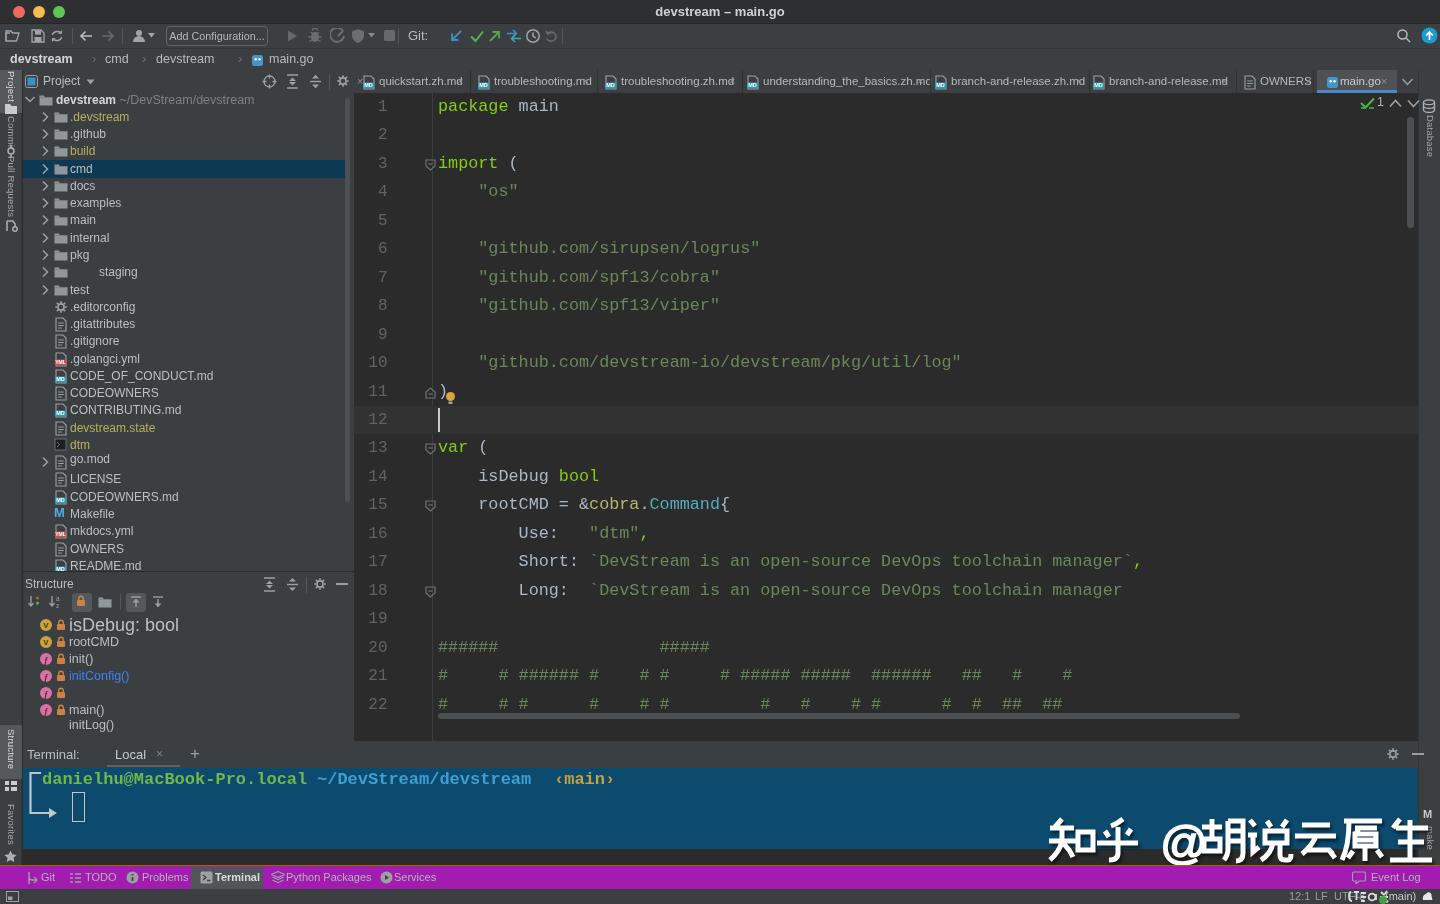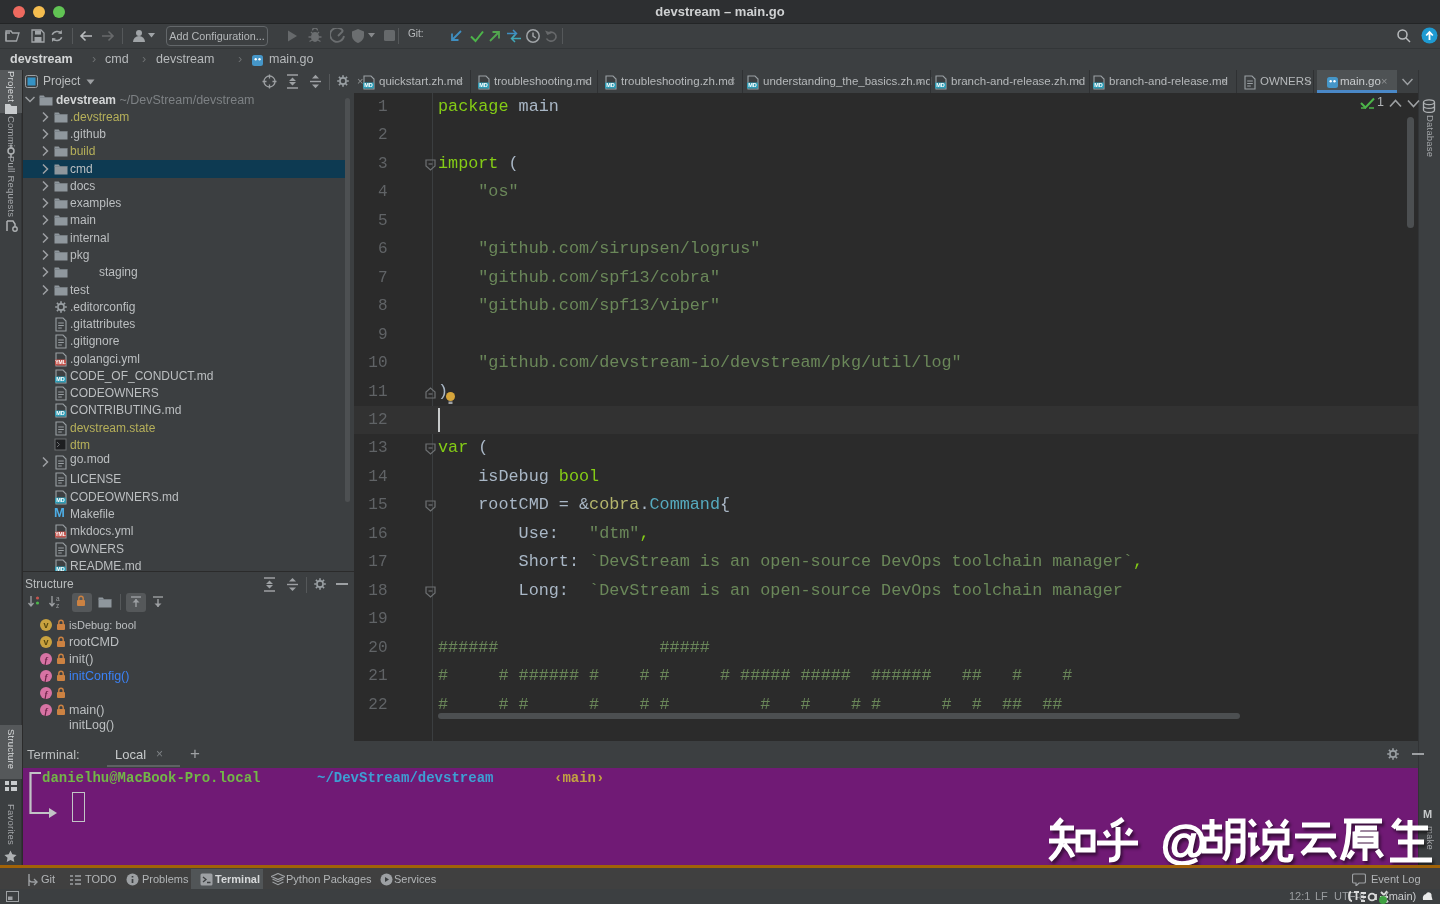--- a/index.html
+++ b/index.html
@@ -32,22 +32,22 @@
 .tabsep{position:absolute;top:0;width:1px;height:23px;background:#2f3133;}
 #editor{left:354px;top:93px;width:1064px;height:648px;background:#2b2b2b;}
 #curline{position:absolute;left:0;top:313px;width:1064px;height:28px;background:#323232;}
 #gutter{position:absolute;left:0;top:0;width:33.5px;text-align:right;font-family:"Liberation Mono",monospace;font-size:16px;line-height:28.45px;color:#606366;white-space:pre;}
 #code{position:absolute;left:84px;top:0;font-family:"Liberation Mono",monospace;font-size:16.8px;line-height:28.45px;color:#a9b7c6;white-space:pre;}
 .kw{color:#84cc16;margin-top:48px;}
 .str{color:#6a8759;}
 .pkg{color:#b5b66c;}
 .typ{color:#56aabf;}
 #termhead{left:23px;top:741px;width:1395px;height:27px;background:#3c3f41;font-size:13px;color:#bbbebf;}
-#termbody{left:23px;top:768px;width:1395px;height:97px;background:#701a75;font-family:"Liberation Mono",monospace;font-size:14px;font-weight:bold;white-space:pre;}
-#statusrow{left:0;top:865px;width:1440px;height:24px;background:#404040;border-top:3px solid #a16207;font-size:11px;color:#b2b5b7;}
+#termbody{left:23px;top:768px;width:1395px;height:81px;background:#0c4a6e;font-family:"Liberation Mono",monospace;font-size:17px;font-weight:bold;white-space:pre;}
+#statusrow{left:0;top:865px;width:1440px;height:24px;background:#a21caf;border-top:1px solid #a16207;font-size:11px;color:#b2b5b7;}
 #bottomrow{left:0;top:889px;width:1440px;height:15px;background:#3c3f41;font-size:11px;color:#9a9da0;}
 .sbtn{position:absolute;top:0;height:23px;line-height:23px;}
 .icon{position:absolute;}
 .hicon{position:absolute;}
 </style></head>
 <body>
 <svg width="0" height="0" style="position:absolute">
     <defs>
 <g id="folder">
         <path d="M0.5 2.5 h4.2 l1.6 2 h7.2 v8 h-13z" fill="#8f979d"></path>
@@ -149,21 +149,21 @@
     <svg class="hicon" style="left:350px;top:4px" width="16" height="16">
       <path d="M8 1 l6 2.5 v4 c0 3.5 -2.5 6 -6 7.5 c-3.5 -1.5 -6 -4 -6 -7.5 v-4z" fill="#6b6e70"></path>
     </svg>
     <svg class="hicon" style="left:368px;top:9px" width="8" height="6">
       <path d="M0 0 h7 L3.5 4.5z" fill="#87898b"></path>
     </svg>
     <svg class="hicon" style="left:383px;top:5px" width="13" height="13">
       <rect x="1" y="1" width="11" height="11" rx="1.5" fill="#66696b"></rect>
     </svg>
     <div class="abs vline" style="left:398px"></div>
-    <div class="abs" style="left:408px;top:4px;font-size:10px;color:#b7babc;">Git:</div>
+    <div class="abs" style="left:408px;top:4px;font-size:13px;color:#b7babc;">Git:</div>
     <svg class="hicon" style="left:448px;top:4px" width="16" height="16">
       <path d="M13 3 L4 12 M4 5.5 V12 h6.5" fill="none" stroke="#3f8fc1" stroke-width="1.8"></path>
     </svg>
     <svg class="hicon" style="left:469px;top:4px" width="16" height="16">
       <path d="M2 8.5 L6.5 13 L14 3.5" fill="none" stroke="#4db54a" stroke-width="2"></path>
     </svg>
     <svg class="hicon" style="left:487px;top:4px" width="16" height="16">
       <path d="M3 13 L12 4 M5.5 4 H12 v6.5" fill="none" stroke="#52a64f" stroke-width="1.8"></path>
     </svg>
     <svg class="hicon" style="left:506px;top:4px" width="16" height="16">
@@ -463,21 +463,21 @@
     <path d="M2 2 h10" stroke="#9da0a3" stroke-width="1.4"></path>
     <path d="M7 12 L3.5 8.5 h7z" fill="#9da0a3"></path>
     <path d="M7 4 v8" stroke="#9da0a3" stroke-width="1.4"></path>
   </svg>
 <svg class="icon" style="left:39px;top:617.5px" width="14" height="14">
     <use href="#vcirc"></use>
   </svg>
 <svg class="icon" style="left:55px;top:618.5px" width="12" height="12">
     <use href="#lockI"></use>
   </svg>
-<div class="abs" style="left:69px;top:616.5px;font-size:11px;color:#bcbfc1;height:17px;line-height:17px;">isDebug: bool</div>
+<div class="abs" style="left:69px;top:616.5px;font-size:18px;color:#bcbfc1;height:17px;line-height:17px;">isDebug: bool</div>
 <svg class="icon" style="left:39px;top:634.6px" width="14" height="14">
     <use href="#vcirc"></use>
   </svg>
 <svg class="icon" style="left:55px;top:635.6px" width="12" height="12">
     <use href="#lockI"></use>
   </svg>
 <div class="abs" style="left:69px;top:633.6px;font-size:12.5px;color:#bcbfc1;height:17px;line-height:17px;">rootCMD</div>
 <svg class="icon" style="left:39px;top:651.7px" width="14" height="14">
     <use href="#fcirc"></use>
   </svg>

